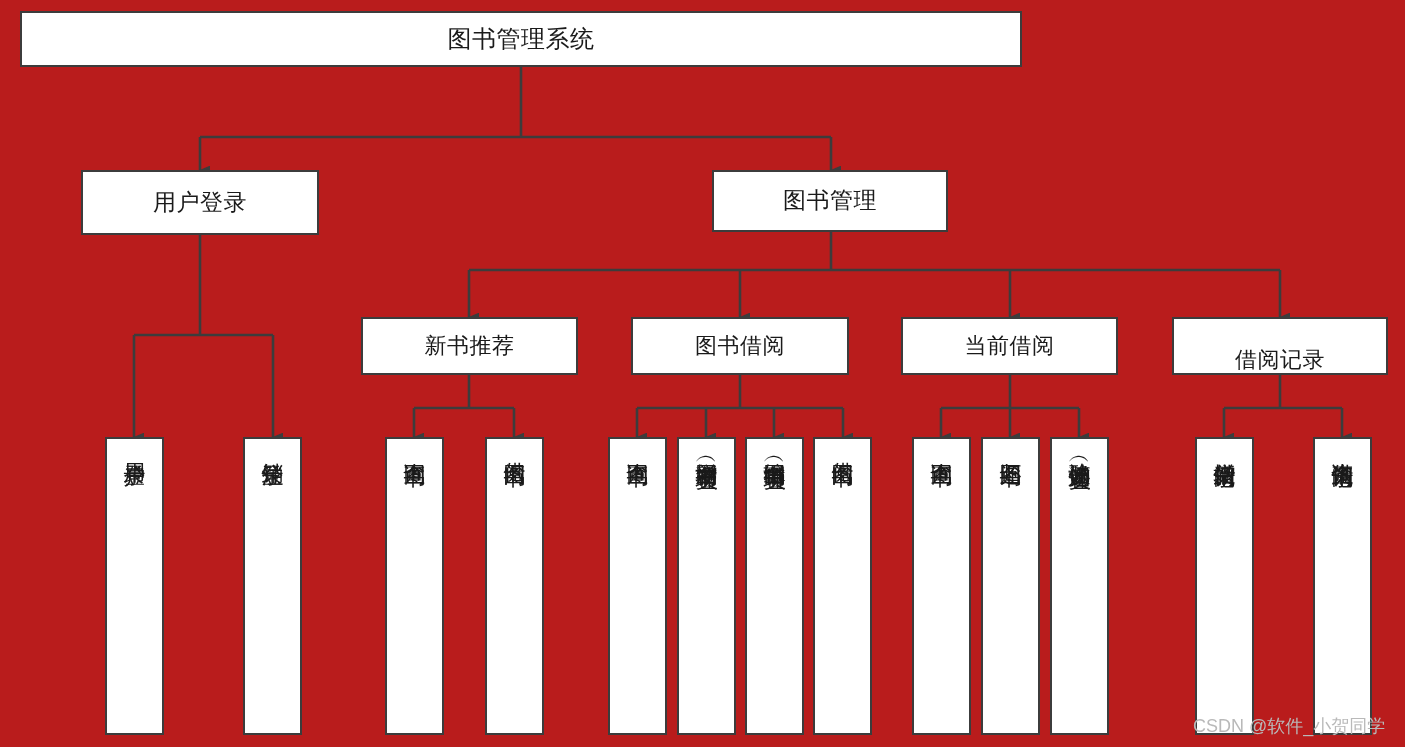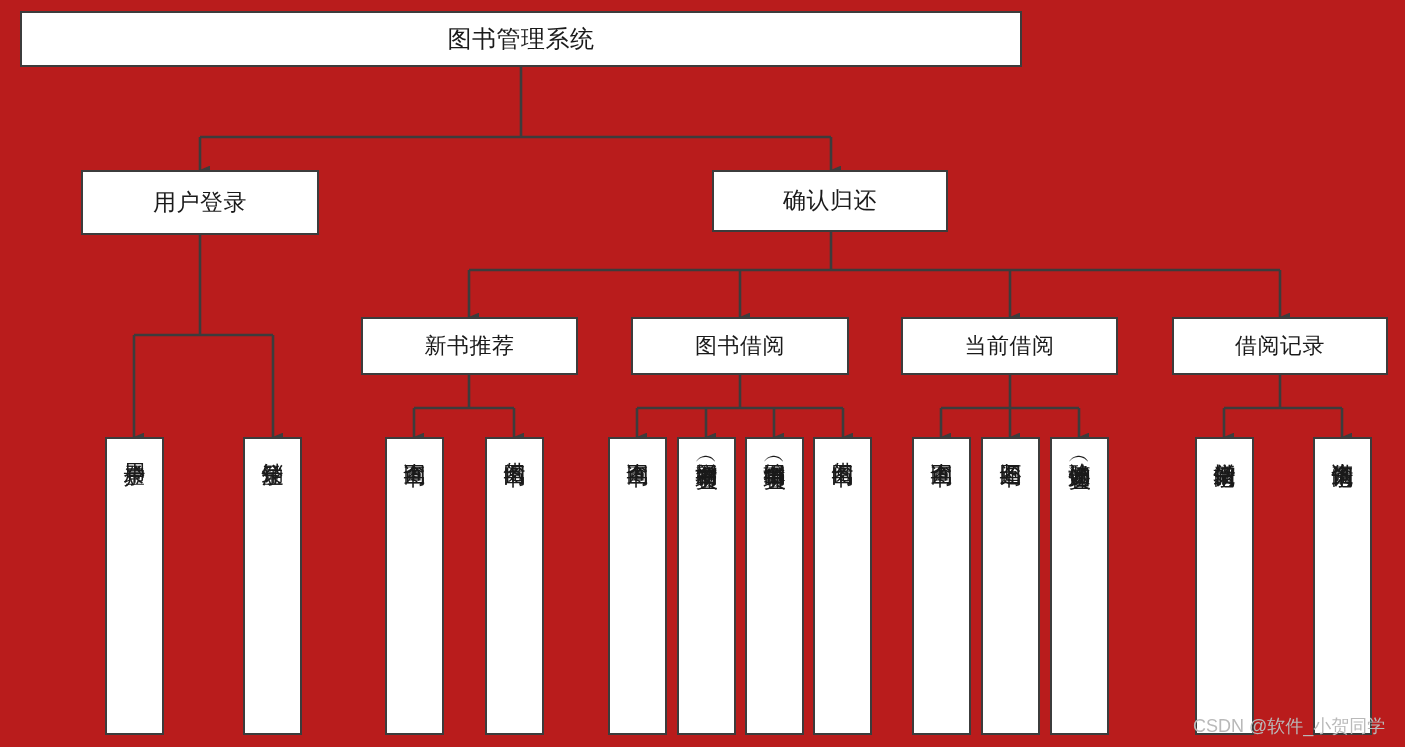--- a/index.html
+++ b/index.html
@@ -126,36 +126,36 @@
 
   <div class="node node-root" style="left:20px; top:11px; width:1002px; height:56px;">
     <span class="label">图书管理系统</span>
   </div>
 
   <div class="node node-l2" style="left:81px; top:170px; width:238px; height:65px;">
     <span class="label">用户登录</span>
   </div>
 
   <div class="node node-l2" style="left:712px; top:170px; width:236px; height:62px;">
-    <span class="label">确认归还</span>
+    <span class="label">图书管理</span>
   </div>
 
   <div class="node node-l3" style="left:361px; top:317px; width:217px; height:58px;">
     <span class="label">新书推荐</span>
   </div>
 
   <div class="node node-l3" style="left:631px; top:317px; width:218px; height:58px;">
     <span class="label">图书借阅</span>
   </div>
 
   <div class="node node-l3" style="left:901px; top:317px; width:217px; height:58px;">
     <span class="label">当前借阅</span>
   </div>
 
-  <div class="node node-l3" style="left:1172px; top:317px; width:216px; height:58px;">
+  <div class="node node-l3" style="left:1172px; top:317px; width:216px; height:58px;align-items:flex-end;">
     <span class="label">借阅记录</span>
   </div>
 
   <div class="node node-leaf" style="left:105px; top:437px; width:59px; height:298px;">
     <span class="label">用户登录</span>
   </div>
 
   <div class="node node-leaf" style="left:243px; top:437px; width:59px; height:298px;">
     <span class="label">注销登录</span>
   </div>

